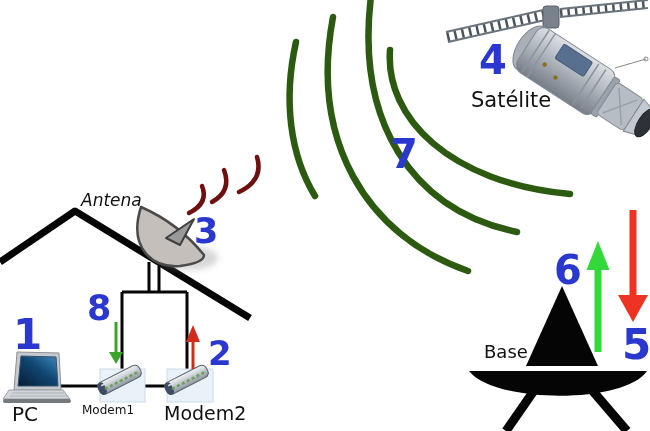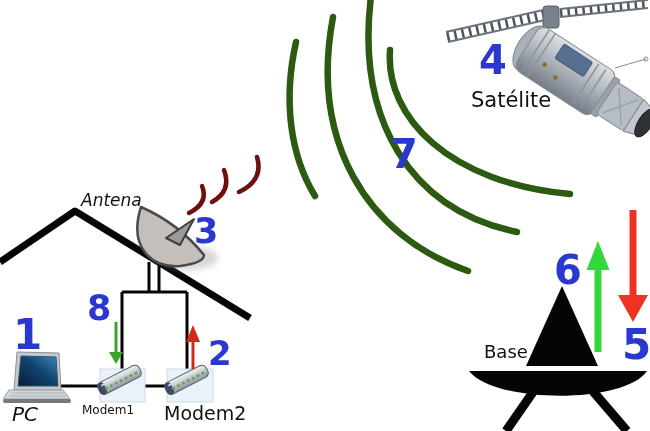--- a/index.html
+++ b/index.html
@@ -145,21 +145,21 @@
   </g>
   <g>
     <rect x="629.5" y="210" width="7" height="87" fill="#ef3322"></rect>
     <polygon points="618,295 648,295 633,322" fill="#ef3322"></polygon>
   </g>
 </svg>
 
 <div class="lbl" style="left:81px;top:192px;font-size:17px;font-style:italic;">Antena</div>
 <div class="lbl" style="left:471px;top:90px;font-size:21px;">Satélite</div>
 <div class="lbl" style="left:473px;top:343px;font-size:18px;margin-left:11px;">Base</div>
-<div class="lbl" style="left:12px;top:404px;font-size:20px;font-style:italic;">PC</div>
+<div class="lbl" style="left:12px;top:404px;font-size:20px;">PC</div>
 <div class="lbl" style="left:82px;top:404px;font-size:12px;">Modem1</div>
 <div class="lbl" style="left:164px;top:404px;font-size:19px;">Modem2</div>
 
 <div class="num" style="left:13px;top:314px;font-size:42px;">1</div>
 <div class="num" style="left:208px;top:336px;font-size:34px;">2</div>
 <div class="num" style="left:194px;top:214px;font-size:35px;">3</div>
 <div class="num" style="left:479px;top:40px;font-size:40px;">4</div>
 <div class="num" style="left:622px;top:324px;font-size:42px;">5</div>
 <div class="num" style="left:554px;top:250px;font-size:40px;">6</div>
 <div class="num" style="left:390px;top:134px;font-size:40px;">7</div>

